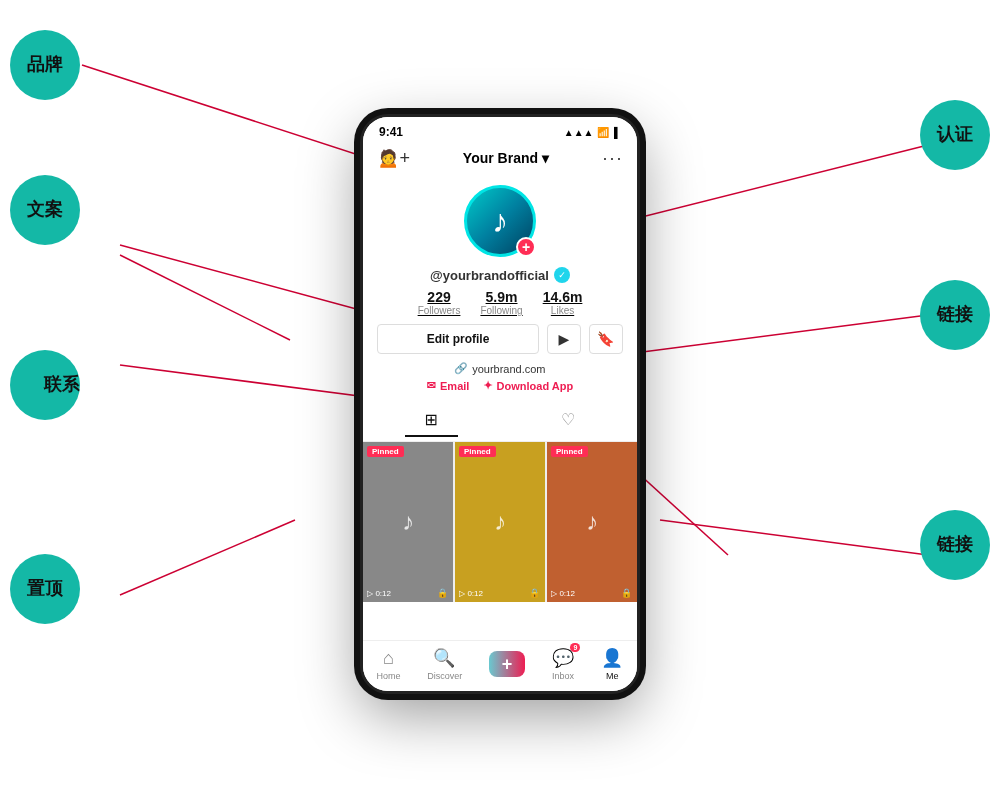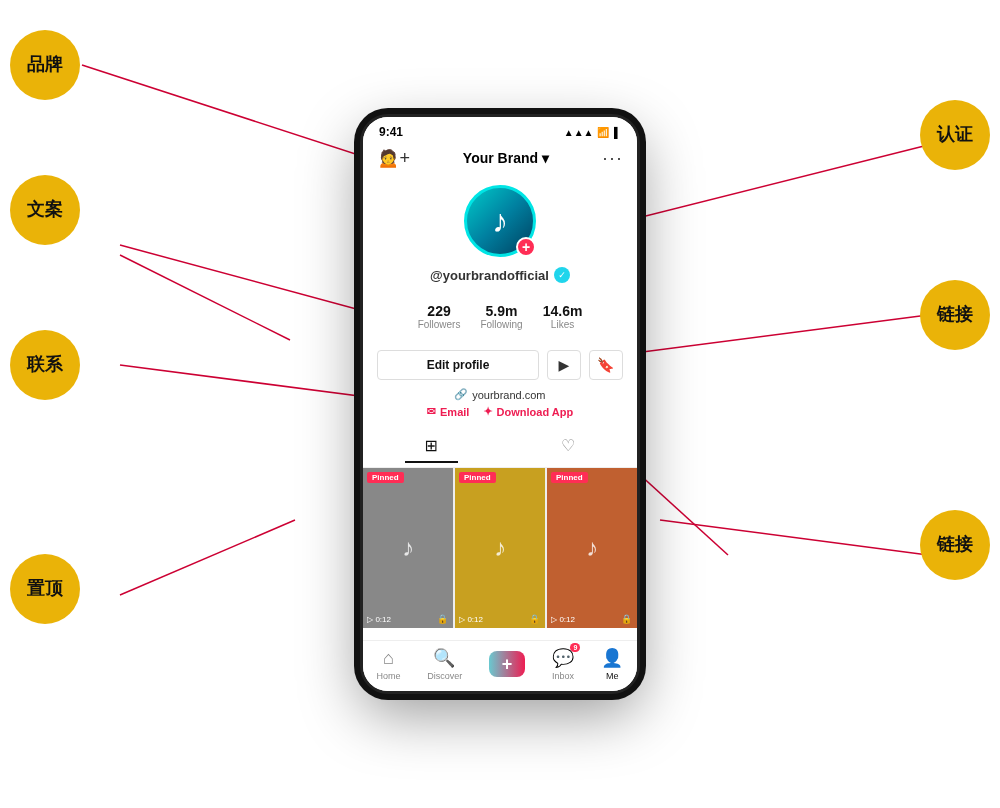--- a/index.html
+++ b/index.html
@@ -134,21 +134,22 @@
       justify-content: center;
       color: #fff;
       font-size: 9px;
     }
 
     
     .stats-row {
       display: flex;
       justify-content: center;
       gap: 20px;
-      margin: 20px 0;
+      margin: 6px 0;
+      text-decoration: underline;
     }
     .stat-item {
       display: flex;
       flex-direction: column;
       align-items: center;
     }
     .stat-number { font-size: 14px; font-weight: 700; color: #111; }
     .stat-label { font-size: 10px; color: #888; }
 
     
@@ -332,35 +333,35 @@
       padding: 1px 3px;
       font-weight: 700;
     }
 
     
     .annotation-circle {
       position: absolute;
       width: 70px;
       height: 70px;
       border-radius: 50%;
-      background: #eab308;
+      background: #14b8a6;
       display: flex;
       align-items: center;
       justify-content: center;
       font-size: 20px;
       font-weight: 700;
       color: #111;
       overflow: hidden;
       text-align: center;
     }
 
     
     .label-brand { top: 30px; left: 10px; }
     .label-copy { top: 175px; left: 10px; text-align: right; }
-    .label-contact { top: 330px; left: 10px; }
+    .label-contact { top: 350px; left: 10px; justify-content: flex-end; }
     .label-pin { top: 554px; left: 10px; }
     .label-auth { top: 100px; right: 10px; }
     .label-link1 { top: 280px; right: 10px; }
     .label-link2 { top: 510px; right: 10px; }
 
     .ann-text {
       font-size: 18px;
       font-weight: 700;
       line-height: 1.2;
     }

